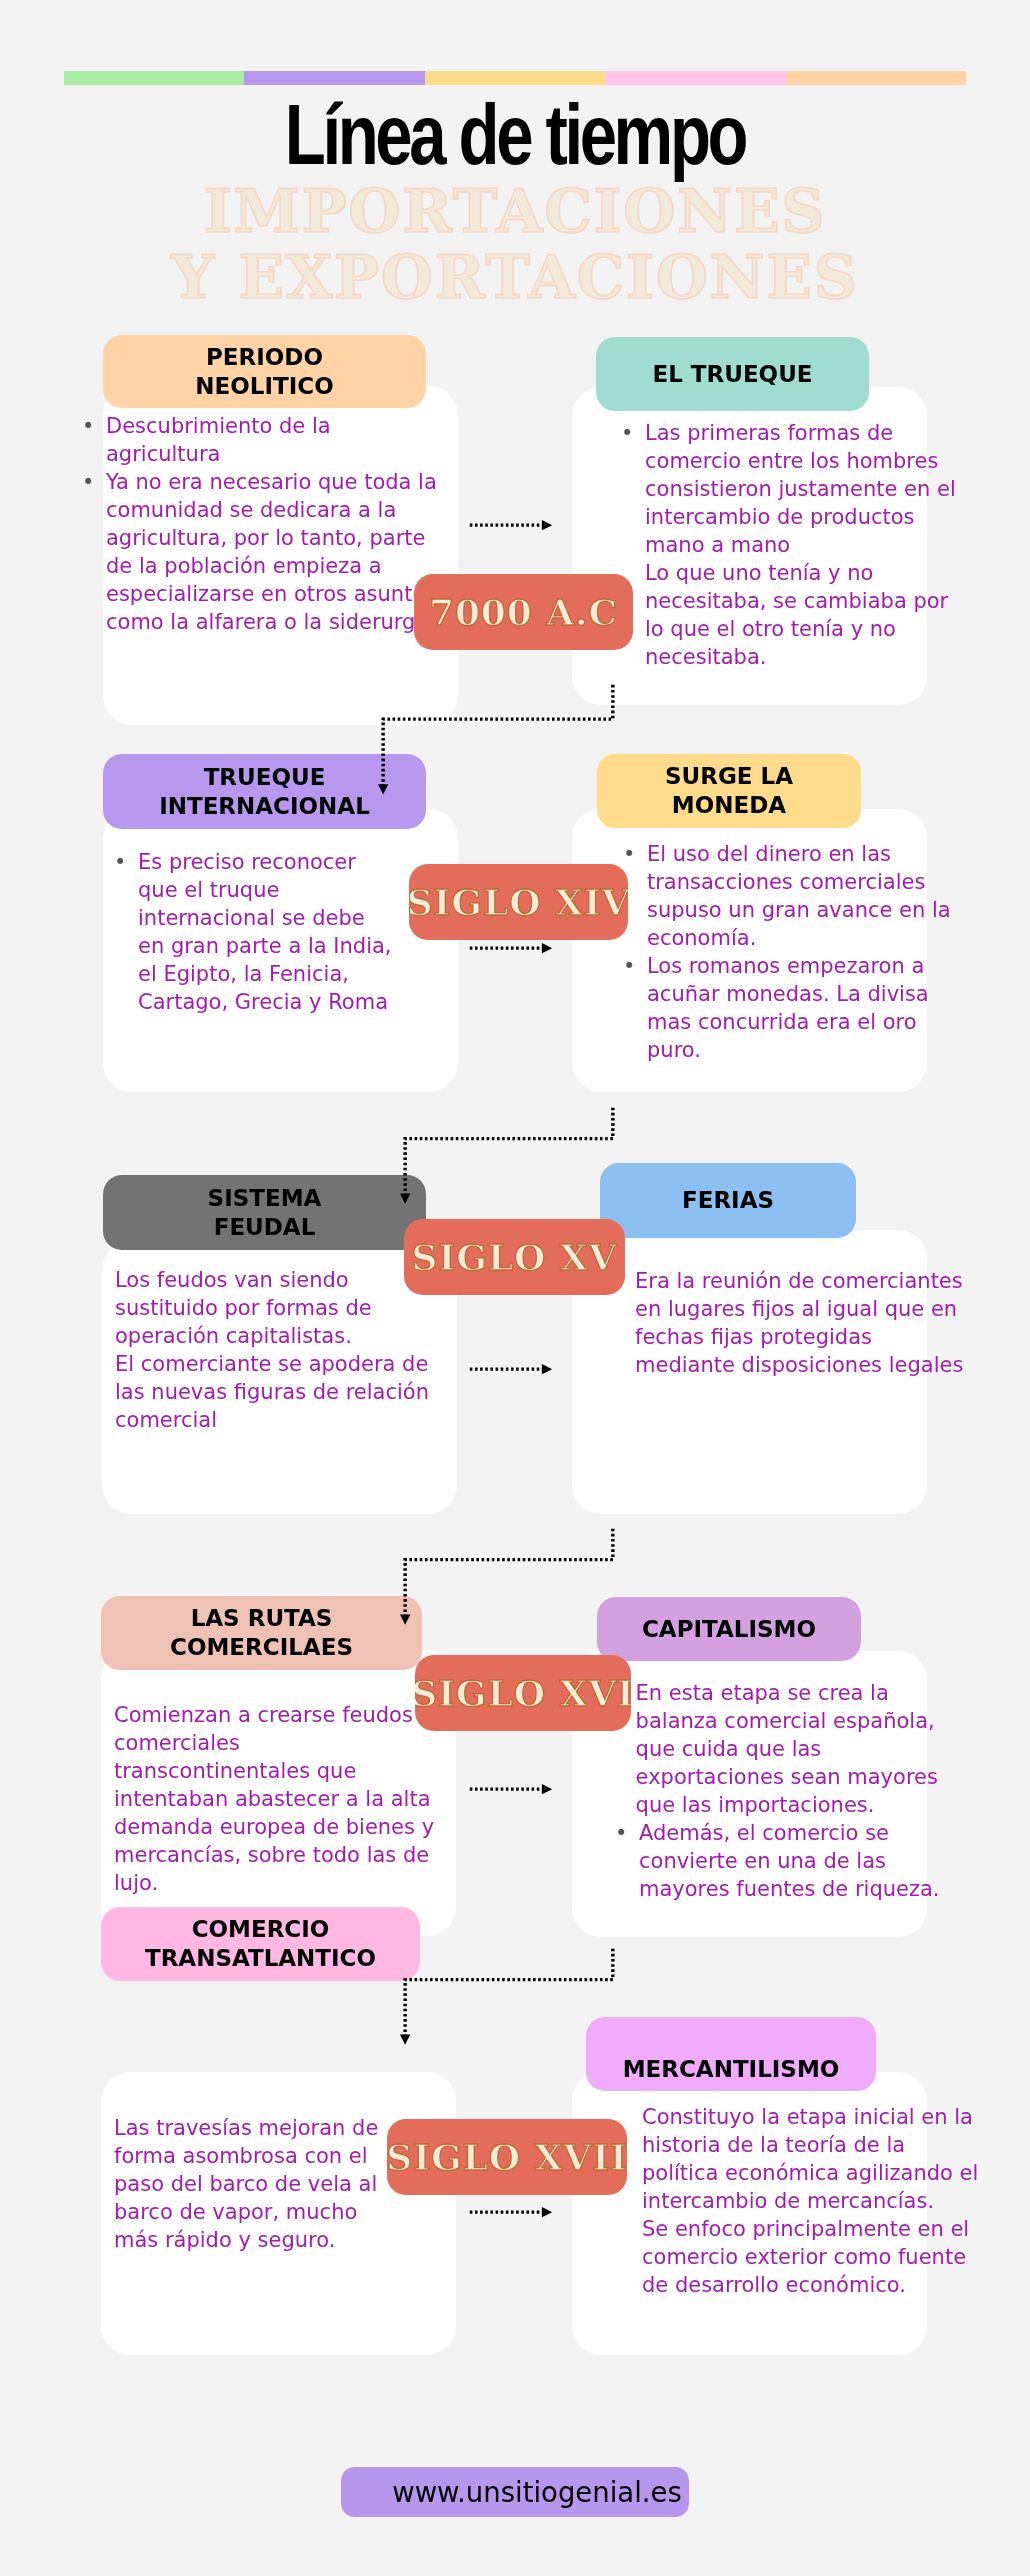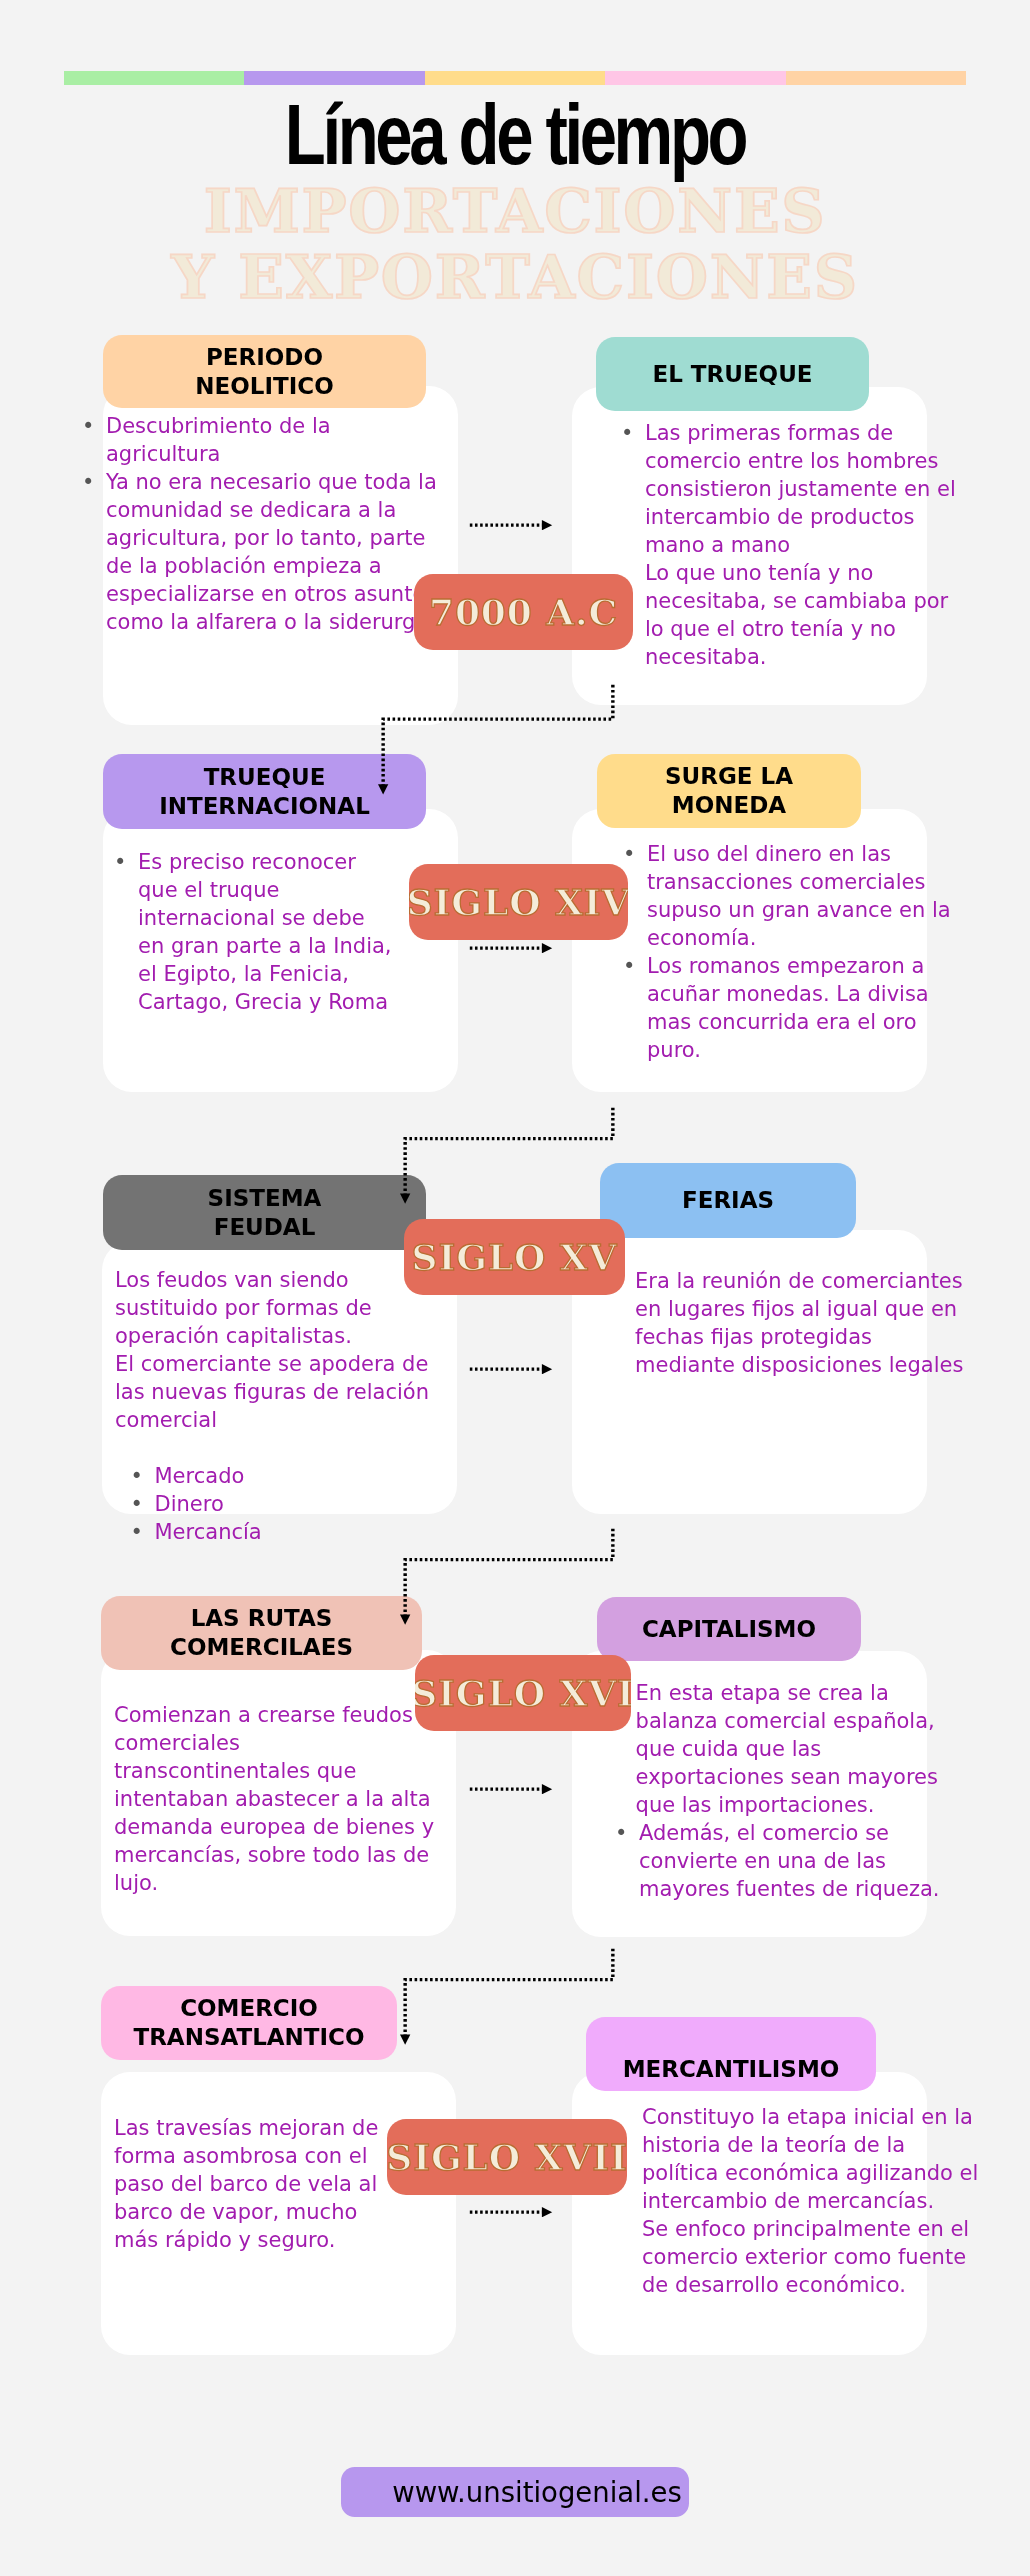--- a/index.html
+++ b/index.html
@@ -97,25 +97,20 @@
 </div>
 
 <div class="date" style="left:409px;top:864px;width:219px;">SIGLO XIV</div>
 
 <div class="card" style="left:102px;top:1241px;width:355px;height:273px;"></div>
 <div class="tag" style="left:103px;top:1175px;width:323px;height:75px;background:#737373;white-space:pre-line;">SISTEMA
 FEUDAL</div>
 <div class="body" style="left:115px;top:1266px;width:343px;">
   <p>Los feudos van siendo sustituido por formas de operación capitalistas.
 El comerciante se apodera de las nuevas figuras de relación comercial</p>
-  <ul style="margin-top:28px;padding-left:15.5px;">
-    <li>Mercado</li>
-    <li>Dinero</li>
-    <li>Mercancía</li>
-  </ul>
 </div>
 
 <div class="card" style="left:572px;top:1230px;width:355px;height:284px;"></div>
 <div class="tag" style="left:600px;top:1163px;width:256px;height:75px;background:#8cc0f2;">FERIAS</div>
 <div class="body" style="left:635px;top:1267px;width:331px;">
   <p>Era la reunión de comerciantes en lugares fijos al igual que en fechas fijas protegidas mediante disposiciones legales</p>
 </div>
 
 <div class="date" style="left:404px;top:1219px;width:221px;">SIGLO XV</div>
 
@@ -131,21 +126,21 @@
 <div class="body" style="left:615px;top:1679px;width:343px;">
   <p style="padding-left:20.6px;">En esta etapa se crea la balanza comercial española, que cuida que las exportaciones sean mayores que las importaciones.</p>
   <ul>
       <li>Además, el comercio se convierte en una de las mayores fuentes de riqueza.</li>
     </ul>
 </div>
 
 <div class="date" style="left:415px;top:1655px;width:216px;">SIGLO XVI</div>
 
 <div class="card" style="left:101px;top:2072px;width:355px;height:283px;"></div>
-<div class="tag" style="left:101px;top:1986px;width:296px;height:74px;background:#ffb8e4;white-space:pre-line;">COMERCIO
+<div class="tag" style="left:101px;top:1907px;width:319px;height:74px;background:#ffb8e4;white-space:pre-line;">COMERCIO
 TRANSATLANTICO</div>
 <div class="body" style="left:114px;top:2114px;width:283px;">
   <p>Las travesías mejoran de forma asombrosa con el paso del barco de vela al barco de vapor, mucho más rápido y seguro.</p>
 </div>
 
 <div class="card" style="left:572px;top:2072px;width:355px;height:283px;"></div>
 <div class="tag" style="left:586px;top:2017px;width:290px;height:74px;background:#f0abfc;padding-top:34px;">MERCANTILISMO</div>
 <div class="body" style="left:642px;top:2103px;width:343px;">
   <p>Constituyo la etapa inicial en la historia de la teoría de la política económica agilizando el intercambio de mercancías.
 Se enfoco principalmente en el comercio exterior como fuente de desarrollo económico.</p>

